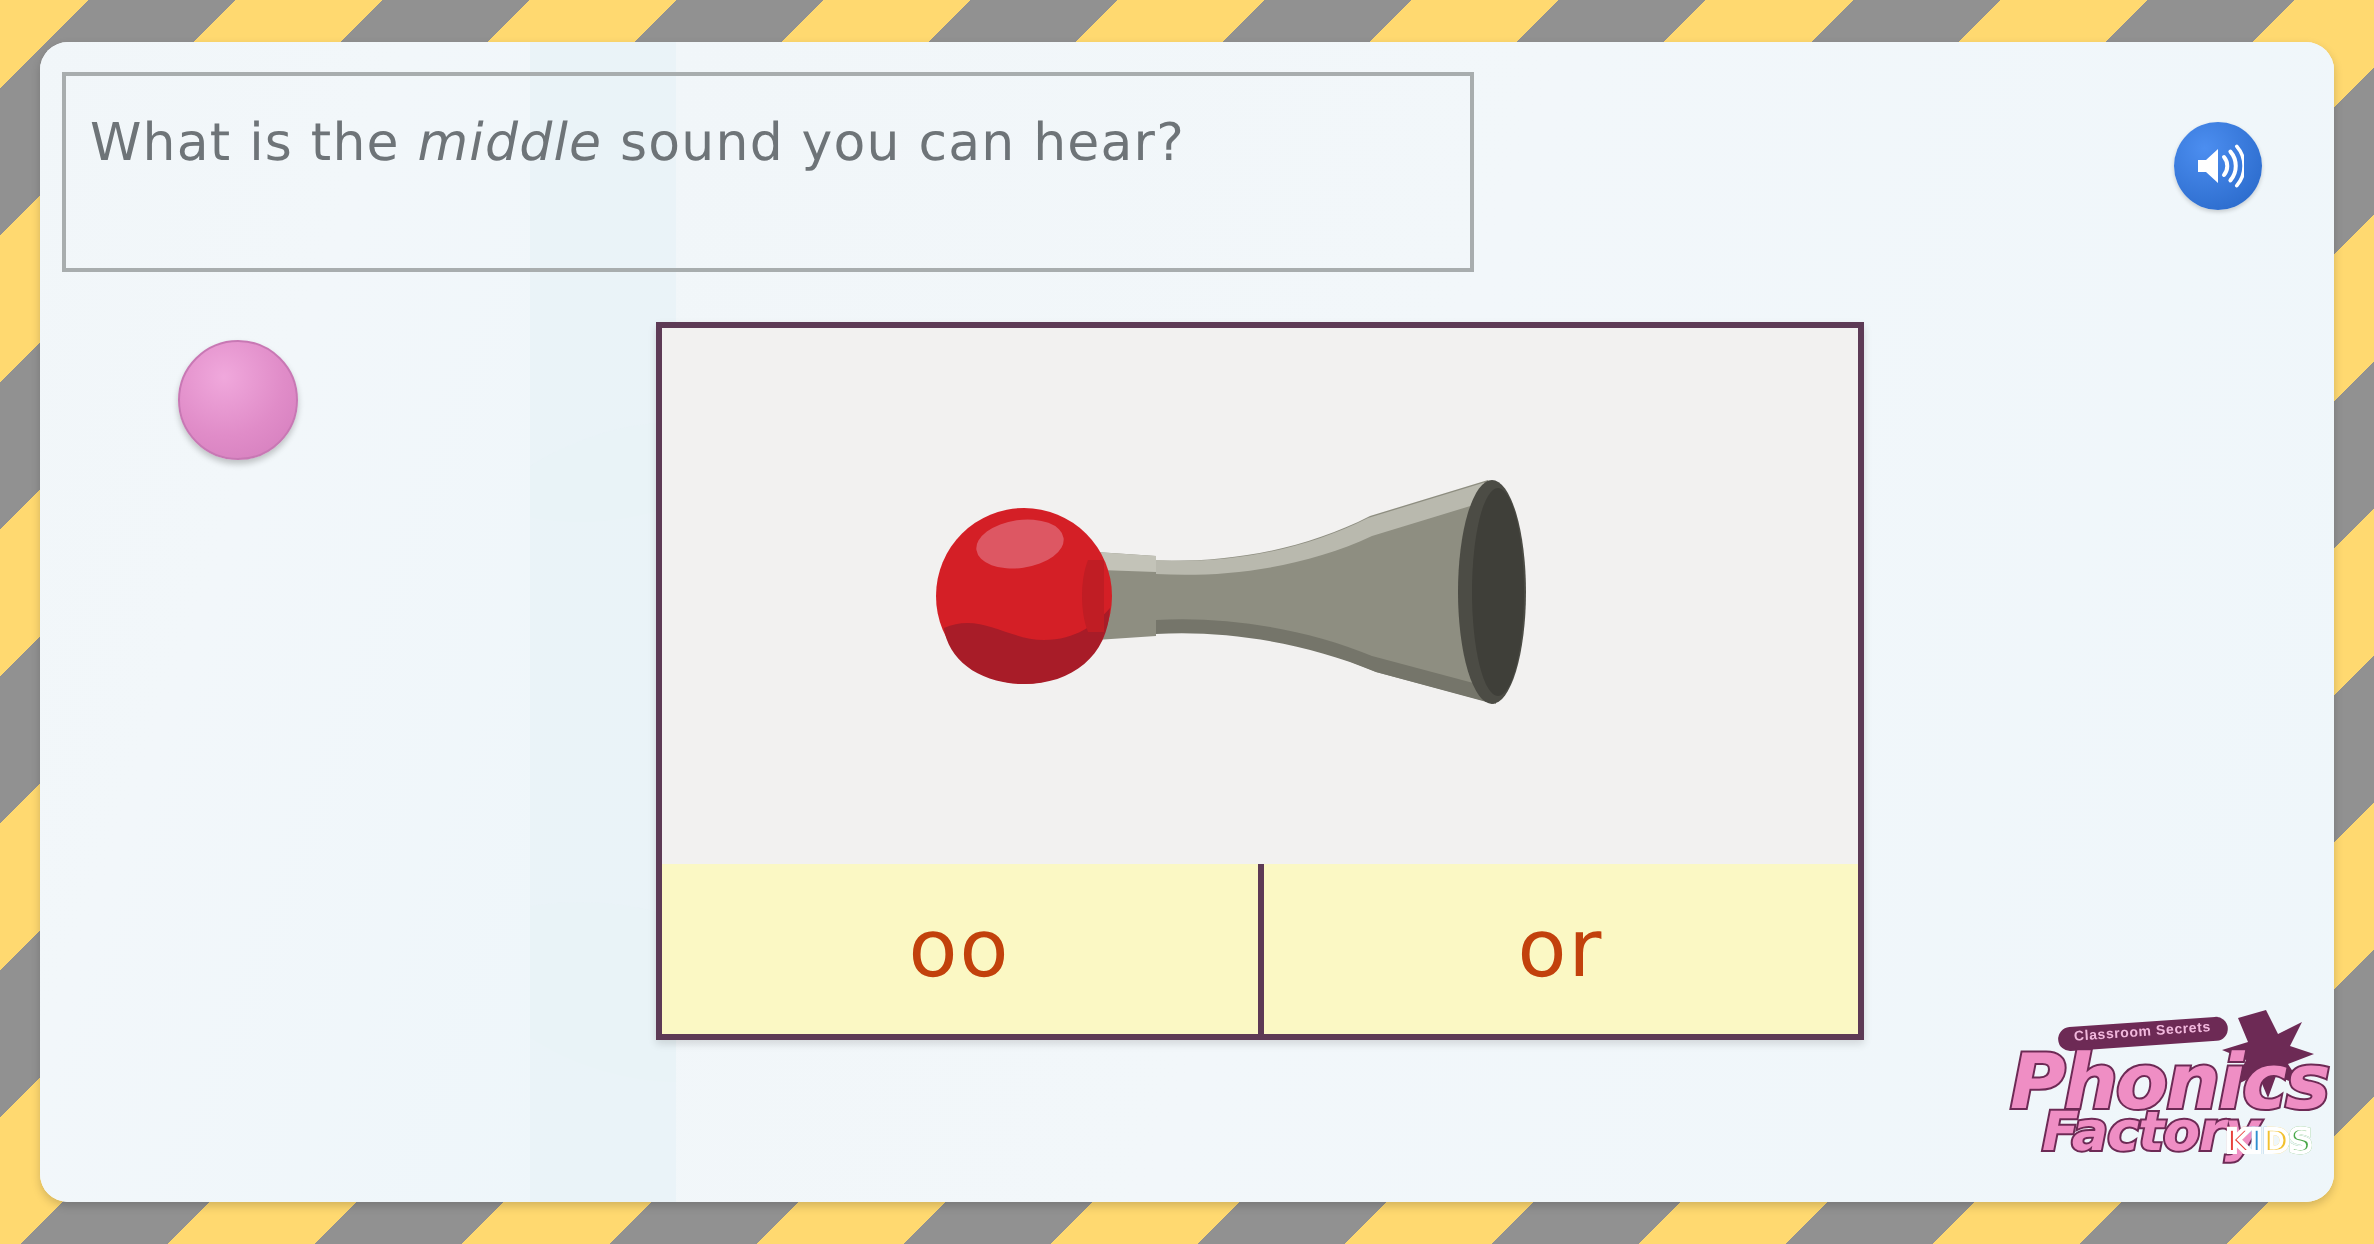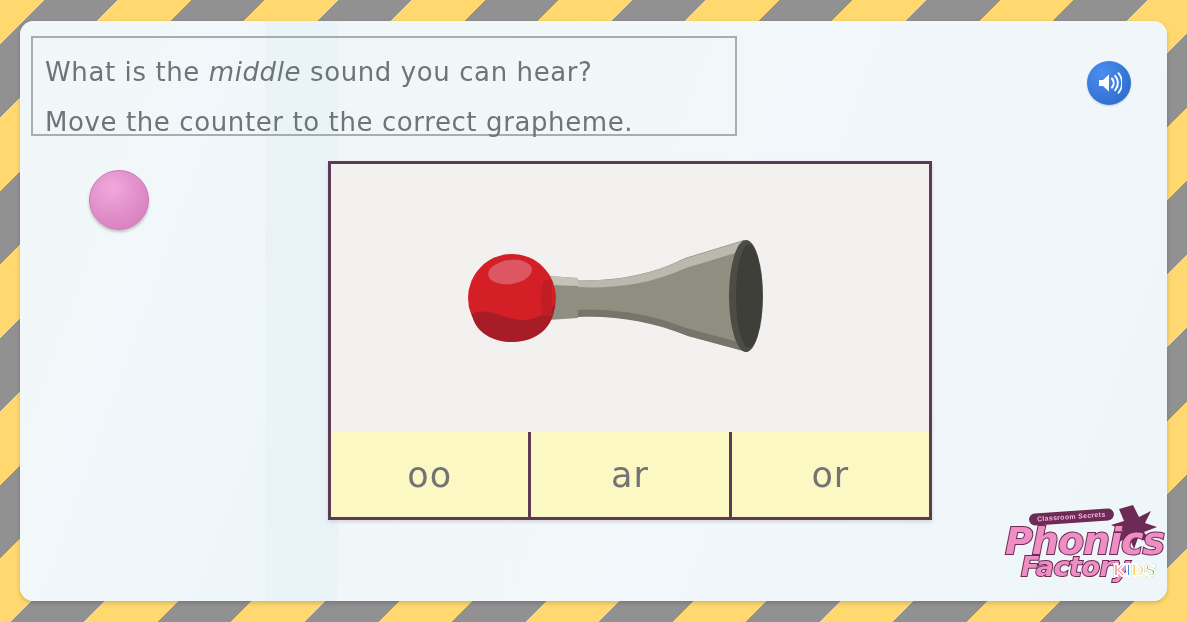--- a/index.html
+++ b/index.html
@@ -159,22 +159,22 @@
     display: flex;
     align-items: center;
     justify-content: center;
     border-right: 3px solid #5d3a55;
     box-sizing: border-box;
     cursor: pointer;
   }
   .grapheme-cell:last-child { border-right: none; }
   .grapheme-text {
     font-family: "DejaVu Sans", sans-serif;
-    font-size: 35px;
-    color: #737373;
+    font-size: 40px;
+    color: #c2410c;
     letter-spacing: 1px;
   }
 
   
   #check-btn {
     position: absolute;
     left: 36px;
     top: 503px;
     height: 48px;
     padding: 0 24px 0 16px;
@@ -277,21 +277,20 @@
   <div id="card">
 
     <div class="wave wave-a"></div>
     <div class="wave wave-b"></div>
     <div class="wave wave-c"></div>
     <div class="wave-mask"></div>
     <div class="wave-mask2"></div>
 
     <div id="instruction">
       <div class="instr-line"><span>What is the </span><span class="instr-em">middle</span><span> sound you can hear?</span></div>
-      <div class="instr-line">Move the counter to the correct grapheme.</div>
     </div>
 
     <div id="audio-btn">
       <svg width="26" height="24" viewBox="0 0 26 24">
         <path d="M3 9 h4 L13 3.5 v17 L7 15 H3 z" fill="#ffffff"></path>
         <path d="M16 7.5 a7 7 0 0 1 0 9" stroke="#ffffff" stroke-width="2" fill="none" stroke-linecap="round"></path>
         <path d="M19.2 4.8 a11 11 0 0 1 0 14.4" stroke="#ffffff" stroke-width="2" fill="none" stroke-linecap="round"></path>
         <path d="M22.4 2.2 a15 15 0 0 1 0 19.6" stroke="#ffffff" stroke-width="1.8" fill="none" stroke-linecap="round"></path>
       </svg>
     </div>
@@ -322,23 +321,20 @@
             <ellipse cx="50" cy="44" rx="22" ry="12" fill="#dd5763" transform="rotate(-8 50 44)"></ellipse>
 
             <path d="M84 52 L92 52 L92 88 L84 88 C80 78 80 62 84 52 Z" fill="#c01d24"></path>
           </svg>
         </div>
       </div>
 
       <div id="grapheme-row">
         <div class="grapheme-cell">
           <span class="grapheme-text">oo</span>
-        </div>
-        <div class="grapheme-cell">
-          <span class="grapheme-text">ar</span>
         </div>
         <div class="grapheme-cell">
           <span class="grapheme-text">or</span>
         </div>
       </div>
 
     </div>
 
 
     <div id="logo">

